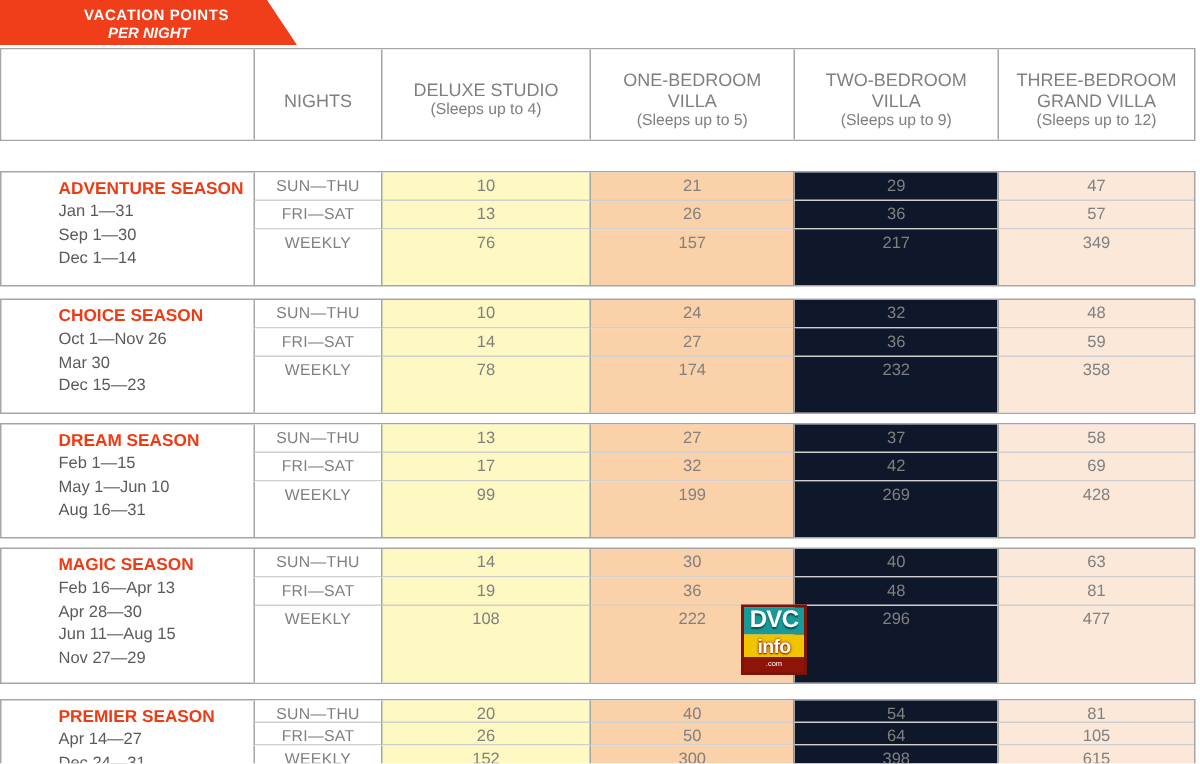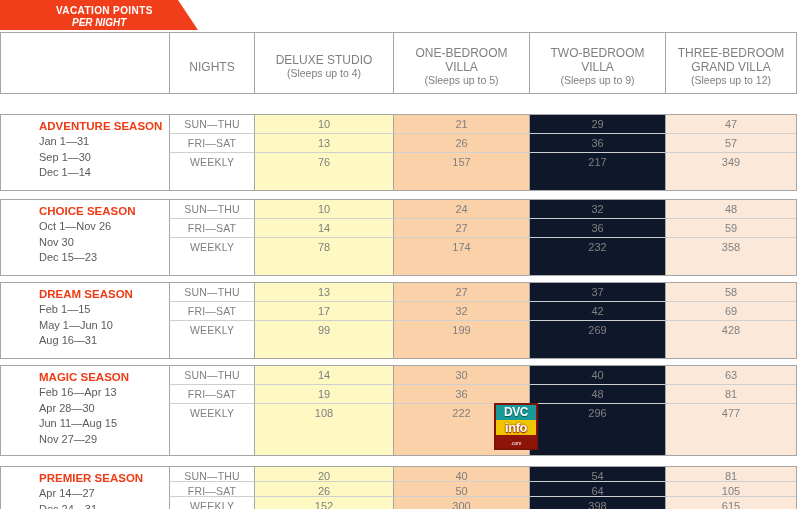--- a/index.html
+++ b/index.html
@@ -41,21 +41,21 @@
   .rb{border-bottom:1px solid #CFCFCF;}
   .c-d{background:#fef9c3;}
   .c-1{background:#FAD1A9;text-align:center;}
   .c-2{background:#0f172a;}
   .c-3{background:#FBE8D9;}
   .mt20{margin-top:20px;} .mt8{margin-top:8px;} .mt6{margin-top:6px;} .mt10{margin-top:10px;}
 
   
   .wm{position:absolute;left:494px;top:403px;width:44px;height:47px;border:2px solid #7E1309;
       box-sizing:border-box;display:flex;flex-direction:column;z-index:5;}
-  .wm .b1{flex:4;background:#189A9A;color:#fff;font-weight:bold;font-size:12px;
+  .wm .b1{flex:4;background:#189A9A;color:#fff;font-weight:bold;font-size:16px;
           display:flex;align-items:center;justify-content:center;
           text-shadow:0 1px 1px #0a4f4f;letter-spacing:-.5px;}
   .wm .b2{flex:3;background:#EFC400;color:#fff;font-weight:bold;font-size:13px;
           display:flex;align-items:center;justify-content:center;
           text-shadow:0 0 2px #8E1408,0 1px 1px #8E1408;letter-spacing:-.5px;}
   .wm .b3{flex:3;background:#8E1408;color:#fff;font-size:5px;
           display:flex;align-items:flex-end;justify-content:center;padding-bottom:2px;}
 </style>
 </head>
 <body>
@@ -114,21 +114,21 @@
     <div class="cell v c-1">157</div>
     <div class="cell v c-2">217</div>
     <div class="cell v c-3">349</div>
   </div>
 
   <div class="grid block r3 mt8">
     <div class="cell left">
       <div class="sname">CHOICE SEASON</div>
       <div class="sdates">
         <div>Oct 1—Nov 26</div>
-        <div>Nov 30</div>
+        <div>Mar 30</div>
         <div>Dec 15—23</div>
       </div>
     </div>
     <div class="cell nl rb">SUN—THU</div>
     <div class="cell v rb c-d">10</div>
     <div class="cell v rb c-1">24</div>
     <div class="cell v rb c-2">32</div>
     <div class="cell v rb c-3">48</div>
     <div class="cell nl rb">FRI—SAT</div>
     <div class="cell v rb c-d">14</div>

